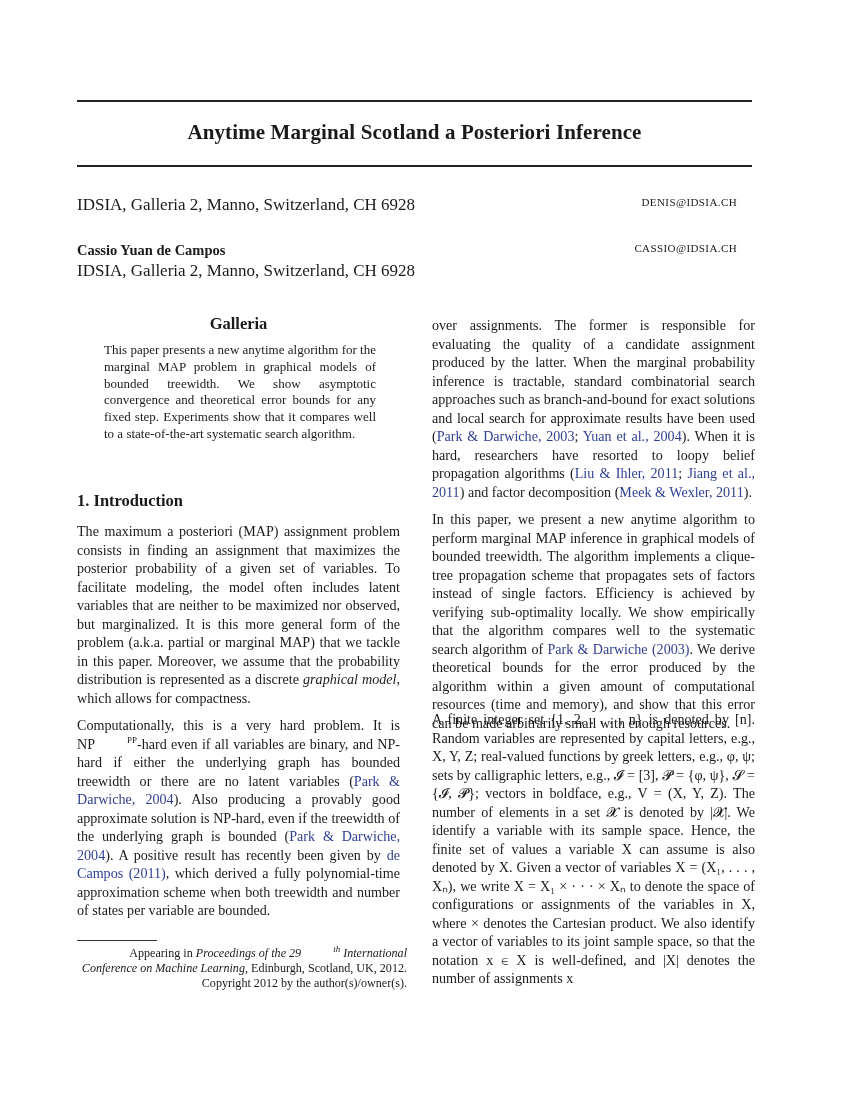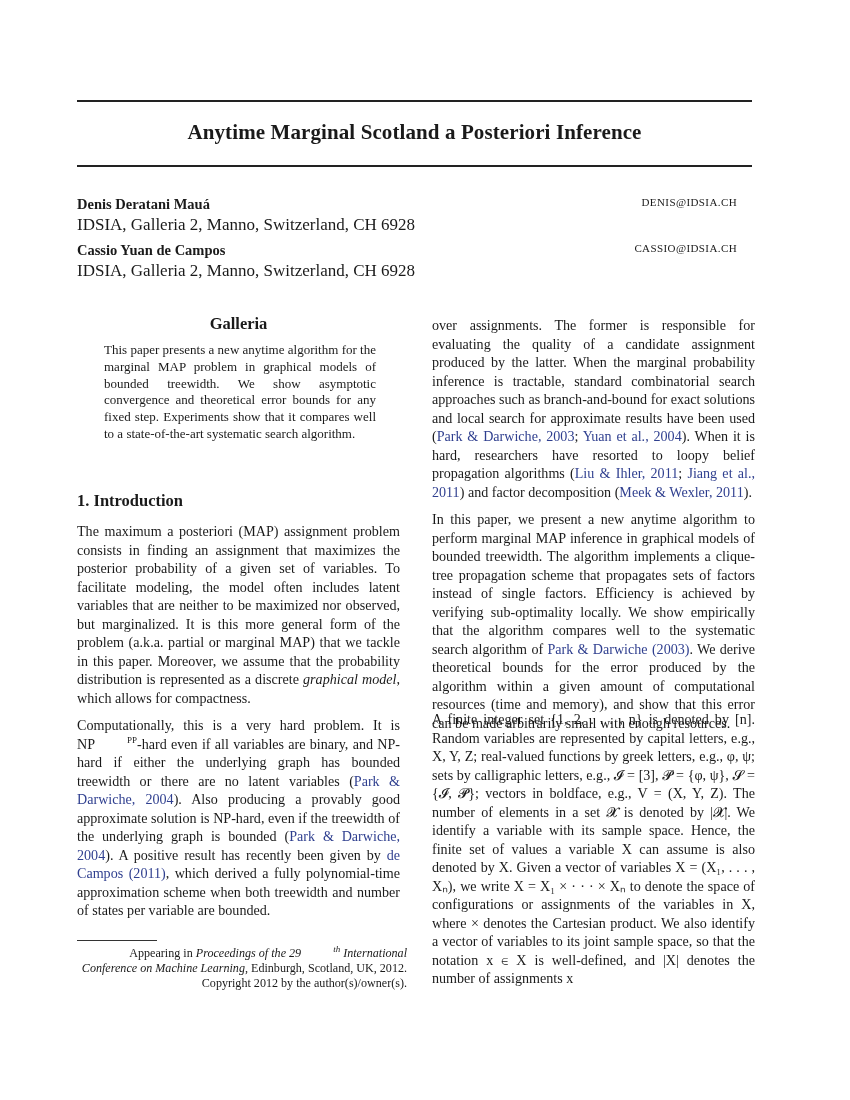--- a/index.html
+++ b/index.html
@@ -31,21 +31,20 @@
 </head>
 <body>
 
 <div class="page">
 
   <div class="rule" style="top:100px;"></div>
   <div class="title">Anytime Marginal Scotland a Posteriori Inference</div>
   <div class="rule" style="top:165px;"></div>
 
   <div class="author-block" style="top:194px;">
-    <div class="author-name">Denis Deratani Mauá</div>
     <div class="author-affil">IDSIA, Galleria 2, Manno, Switzerland, CH 6928</div>
     <div class="author-email">DENIS@IDSIA.CH</div>
   </div>
 
   <div class="author-block" style="top:240px;">
     <div class="author-name">Cassio Yuan de Campos</div>
     <div class="author-affil">IDSIA, Galleria 2, Manno, Switzerland, CH 6928</div>
     <div class="author-email">CASSIO@IDSIA.CH</div>
   </div>
 

